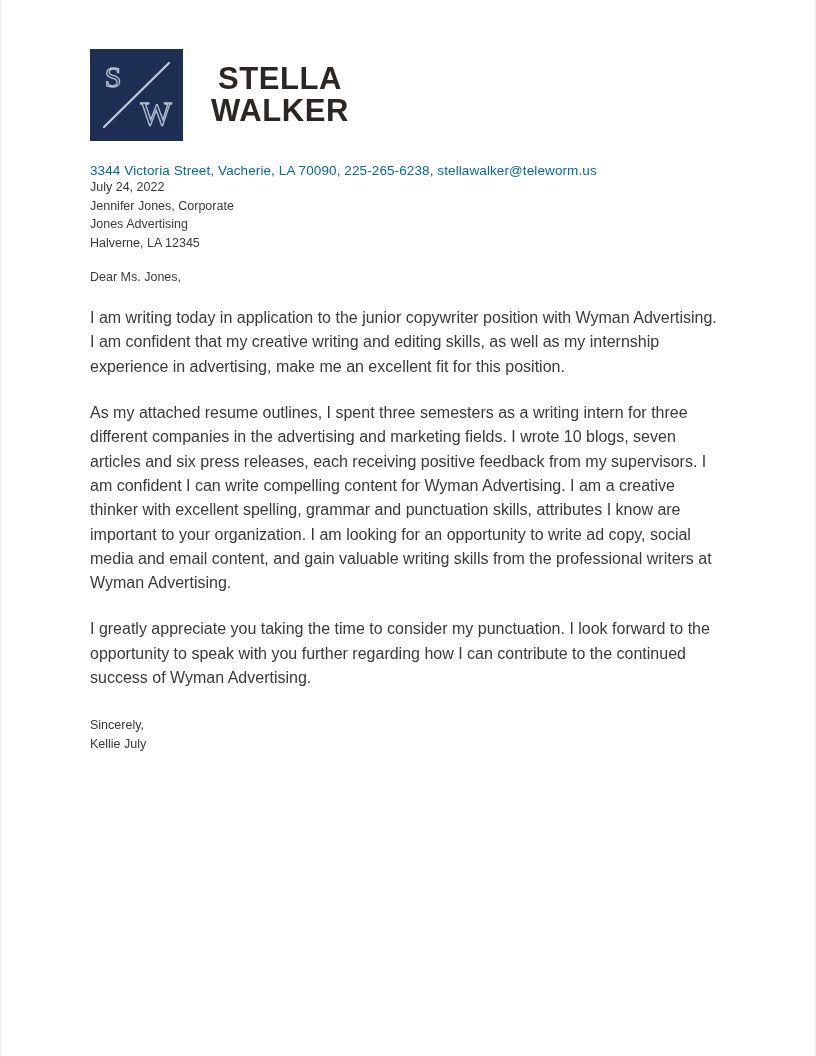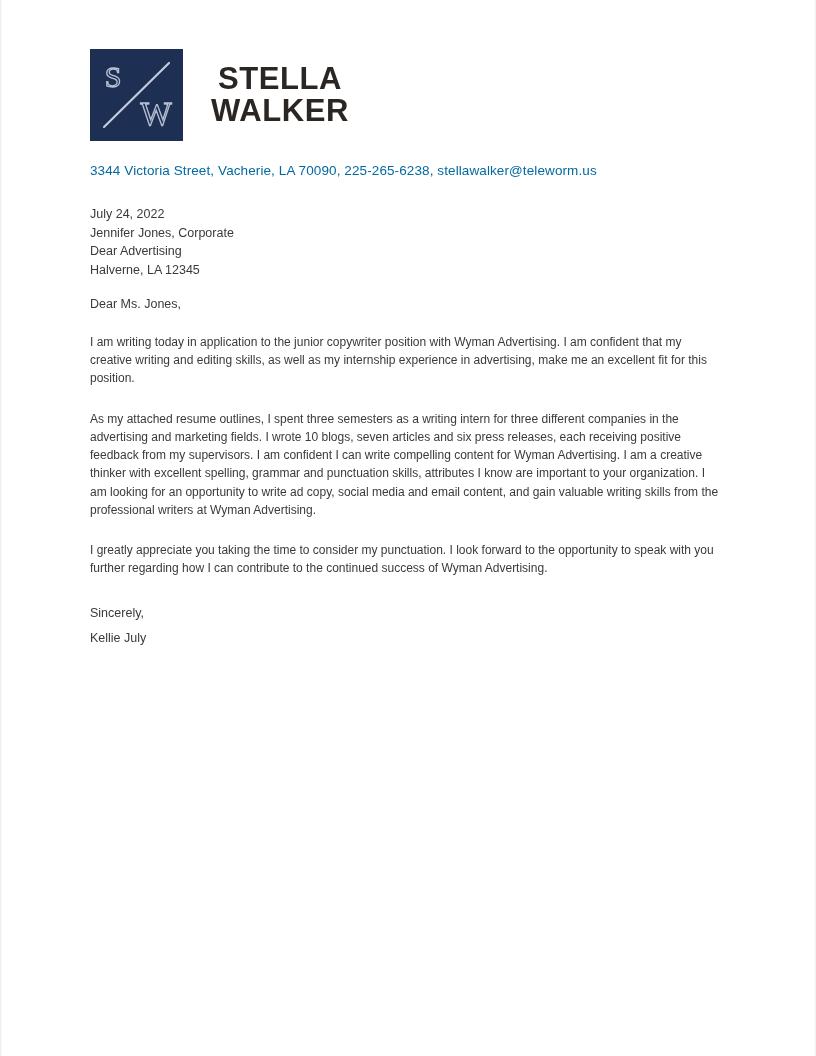--- a/index.html
+++ b/index.html
@@ -76,54 +76,52 @@
   .contact-line {
     margin-top: 22px;
     font-size: 13.5px;
     color: #0369a1;
     letter-spacing: 0.1px;
     white-space: nowrap;
   }
 
   
   .address-block {
-    margin-top: 27px;
     font-size: 12.5px;
     color: #3a3a3a;
     line-height: 1.48;
   }
   .address-block div {
     white-space: nowrap;
   }
 
   
   .salutation {
     margin-top: 18px;
     font-size: 12.5px;
     color: #3a3a3a;
   }
   .body-paragraphs {
     margin-top: 0;
   }
   .para {
     margin-top: 22px;
-    font-size: 12px;
+    font-size: 16px;
     color: #3a3a3a;
     line-height: 1.52;
     text-align: left;
   }
   .closing {
     margin-top: 26px;
     font-size: 12.5px;
     color: #3a3a3a;
     line-height: 1.48;
   }
   .closing div {
     white-space: nowrap;
-    margin-top: 7px;
   }
 </style>
 </head>
 <body>
 
 <div class="page">
   <div class="page-edge-left"></div>
   <div class="page-edge-right"></div>
 
   <div class="content">
@@ -140,21 +138,21 @@
         <span class="name-line">STELLA</span>
         <span class="name-line">WALKER</span>
       </div>
     </div>
 
     <div class="contact-line">3344 Victoria Street, Vacherie, LA 70090, 225-265-6238, stellawalker@teleworm.us</div>
 
     <div class="address-block">
       <div>July 24, 2022</div>
       <div>Jennifer Jones, Corporate</div>
-      <div>Dear Advertising</div>
+      <div>Jones Advertising</div>
       <div>Halverne, LA 12345</div>
     </div>
 
     <div class="salutation">Dear Ms. Jones,</div>
 
     <div class="body-paragraphs">
       <p class="para">I am writing today in application to the junior copywriter position with Wyman Advertising. I am confident that my creative writing and editing skills, as well as my internship experience in advertising, make me an excellent fit for this position.</p>
       <p class="para">As my attached resume outlines, I spent three semesters as a writing intern for three different companies in the advertising and marketing fields. I wrote 10 blogs, seven articles and six press releases, each receiving positive feedback from my supervisors. I am confident I can write compelling content for Wyman Advertising. I am a creative thinker with excellent spelling, grammar and punctuation skills, attributes I know are important to your organization. I am looking for an opportunity to write ad copy, social media and email content, and gain valuable writing skills from the professional writers at Wyman Advertising.</p>
       <p class="para">I greatly appreciate you taking the time to consider my punctuation. I look forward to the opportunity to speak with you further regarding how I can contribute to the continued success of Wyman Advertising.</p>
     </div>

